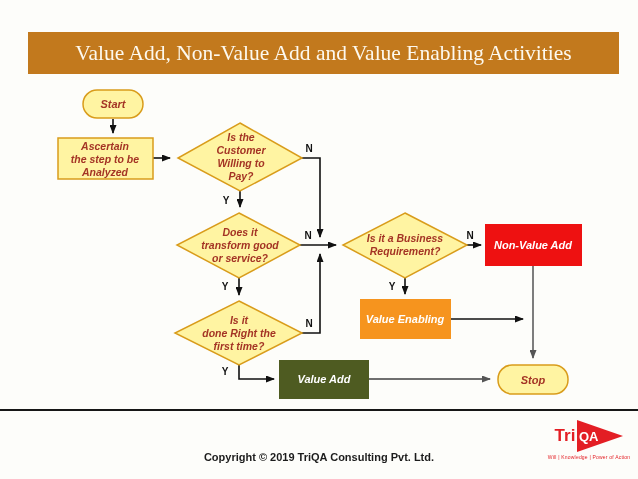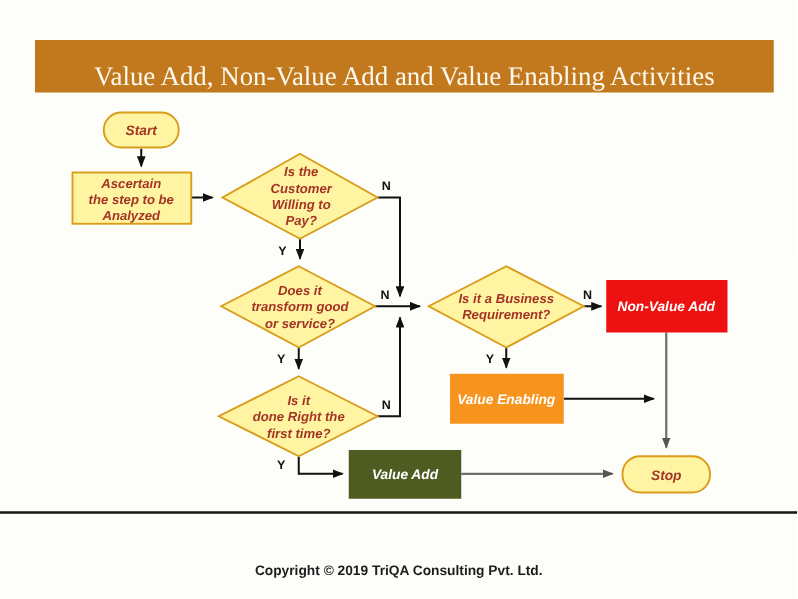--- a/index.html
+++ b/index.html
@@ -2,21 +2,21 @@
 <html><head>
 <meta charset="utf-8">
 <style>
   html,body{margin:0;padding:0;background:#ffffff;}
   .slide{
     position:relative;width:638px;height:479px;background:#fdfdfa;overflow:hidden;
     font-family:"Liberation Sans",sans-serif;
   }
   .title-bar{
     position:absolute;left:28px;top:32px;width:591px;height:42px;
-    background:#c2791d;display:flex;align-items:flex-end;justify-content:center;
+    background:#c2791d;display:flex;align-items:center;justify-content:center;
   }
   .title-bar span{
     font-family:"Liberation Serif","DejaVu Serif",serif;
     font-size:21.5px;color:#fdf9ef;white-space:nowrap;
   }
   .flow-svg{position:absolute;left:0;top:0;}
   .node-text{font:italic 700 10.5px "Liberation Sans",sans-serif;fill:#a43425;text-anchor:middle;}
   .node-text-lg{font:italic 700 11px "Liberation Sans",sans-serif;fill:#a43425;text-anchor:middle;}
   .node-text-white{font:italic 700 11px "Liberation Sans",sans-serif;fill:#ffffff;text-anchor:middle;}
   .yn-label{font:700 10px "Liberation Sans",sans-serif;fill:#111111;text-anchor:middle;}
@@ -133,14 +133,24 @@
     <g>
       <rect class="shape-yellow" x="498" y="365" width="70" height="29" rx="14" ry="14"></rect>
       <text class="node-text-lg" x="533" y="384">Stop</text>
     </g>
   </svg>
 
   <div class="separator"></div>
 
   <div class="copyright">Copyright © 2019 TriQA Consulting Pvt. Ltd.</div>
 
+  <div class="logo">
+    <div class="logo-row">
+      <span class="logo-tri">Tri</span>
+      <svg width="46" height="32" viewBox="0 0 46 32">
+        <polygon points="0,0 46,16 0,32" fill="#e31e24"></polygon>
+        <text x="2" y="21" fill="#ffffff" style="font:700 13px 'Liberation Sans',sans-serif;">QA</text>
+      </svg>
+    </div>
+    <div class="logo-tagline">Will | Knowledge | Power of Action</div>
+  </div>
 
 </div>
 
 </body></html>

